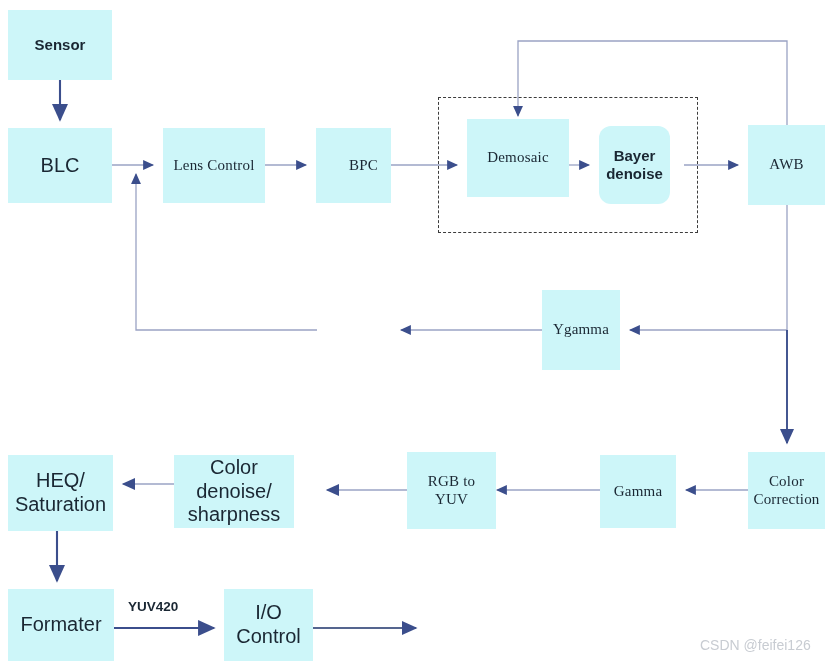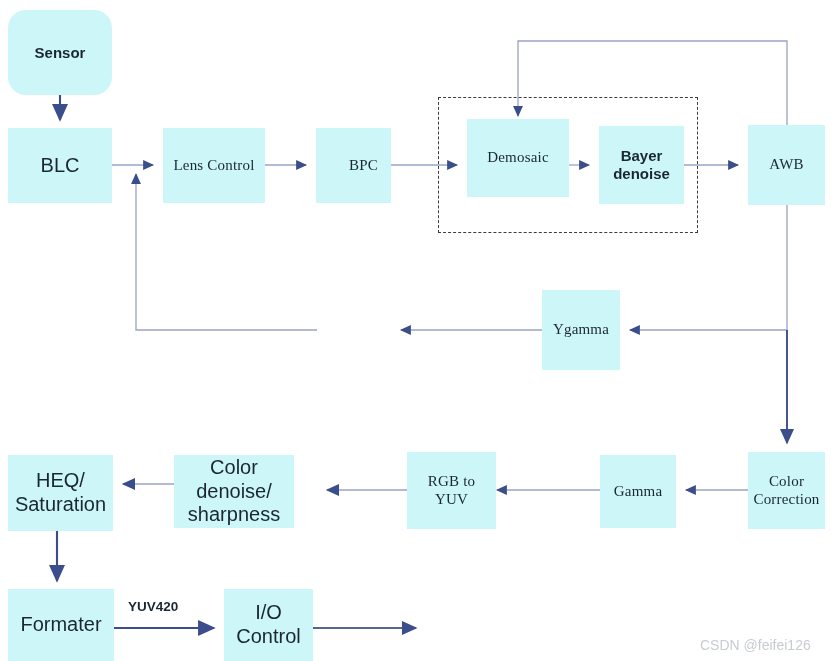--- a/index.html
+++ b/index.html
@@ -132,26 +132,26 @@
 
     <path d="M57,531 L57,581" stroke="#3b4e8c" stroke-width="2.1" fill="none" marker-end="url(#arrDark)"></path>
 
     <path d="M114,628 L214,628" stroke="#3b4e8c" stroke-width="2.1" fill="none" marker-end="url(#arrDark)"></path>
 
     <path d="M313,628 L416,628" stroke="#55658f" stroke-width="1.9" fill="none" marker-end="url(#arrDark)"></path>
   </svg>
 
   <div class="dashed-group" style="left:438px; top:97px; width:260px; height:136px;"></div>
 
-  <div class="node sans" style="left:8px;   top:10px;  width:104px; height:85px;border-radius:18px;">Sensor</div>
+  <div class="node sans" style="left:8px;   top:10px;  width:104px; height:70px;">Sensor</div>
   <div class="node sans-lite" style="left:8px;   top:128px; width:104px; height:75px;">BLC</div>
   <div class="node serif" style="left:163px; top:128px; width:102px; height:75px;">Lens Control</div>
   <div class="node serif" style="left:316px; top:128px; width:75px;  height:75px;padding-left:24px;">BPC</div>
   <div class="node serif" style="left:467px; top:119px; width:102px; height:78px;">Demosaic</div>
-  <div class="node sans" style="left:599px; top:126px; width:85px;  height:78px;">Bayer
+  <div class="node sans" style="left:599px; top:126px; width:71px;  height:78px;border-radius:12px;">Bayer
 denoise</div>
   <div class="node serif" style="left:748px; top:125px; width:77px;  height:80px;">AWB</div>
   <div class="node serif" style="left:542px; top:290px; width:78px;  height:80px;">Ygamma</div>
   <div class="node serif" style="left:748px; top:452px; width:77px;  height:77px;">Color
 Correction</div>
   <div class="node serif" style="left:600px; top:455px; width:76px;  height:73px;">Gamma</div>
   <div class="node serif" style="left:407px; top:452px; width:89px;  height:77px;">RGB to
 YUV</div>
   <div class="node sans-lite" style="left:174px; top:455px; width:120px; height:73px;">Color denoise/
 sharpness</div>

